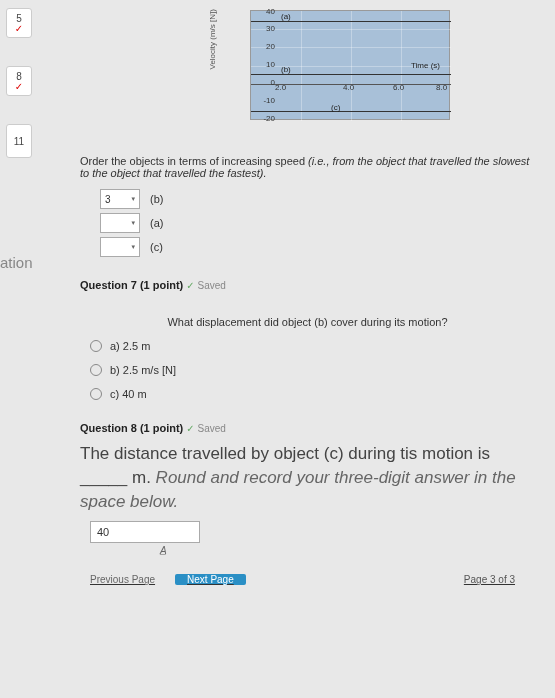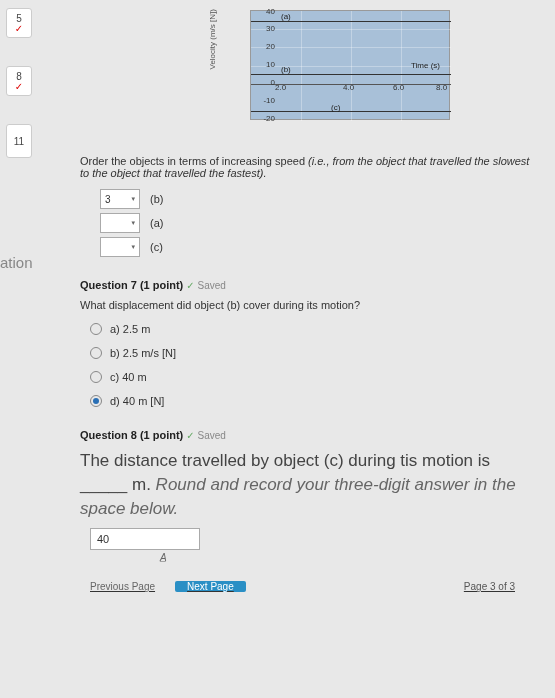--- a/index.html
+++ b/index.html
@@ -144,23 +144,24 @@
     font-weight: bold;
     color: #222;
   }
   .saved {
     font-weight: normal;
     color: #888;
     font-size: 10px;
   }
   .saved .tick { color: #6a6; }
   .qtext {
-    margin: 8px 0 12px 0;
-    font-size: 11px;
-    color: #333;
+    margin: 25px 0 12px 0;
+    font-size: 11px;
+    color: #333;
+    text-align: center;
   }
   .opt {
     display: flex;
     align-items: center;
     gap: 8px;
     margin: 12px 0 12px 10px;
     font-size: 11px;
     text-align: center;
   }
   .radio {
@@ -326,24 +327,20 @@
     <span>a) 2.5 m</span>
   </div>
   <div class="opt">
     <span class="radio"></span>
     <span>b) 2.5 m/s [N]</span>
   </div>
   <div class="opt">
     <span class="radio"></span>
     <span>c) 40 m</span>
   </div>
-  <div class="opt">
-    <span class="radio sel"></span>
-    <span>d) 40 m [N]</span>
-  </div>
 
   <div class="qhead">
     <span>Question 8 (1 point)</span>
     <span class="saved"><span class="tick">✓</span> <span>Saved</span></span>
   </div>
   <div class="q8text">
     <span>The distance travelled by object (c) during tis motion is _____ m. </span><i>Round and record your three-digit answer in the space below.</i>
   </div>
   <div class="input-box">
     <span>40</span>

